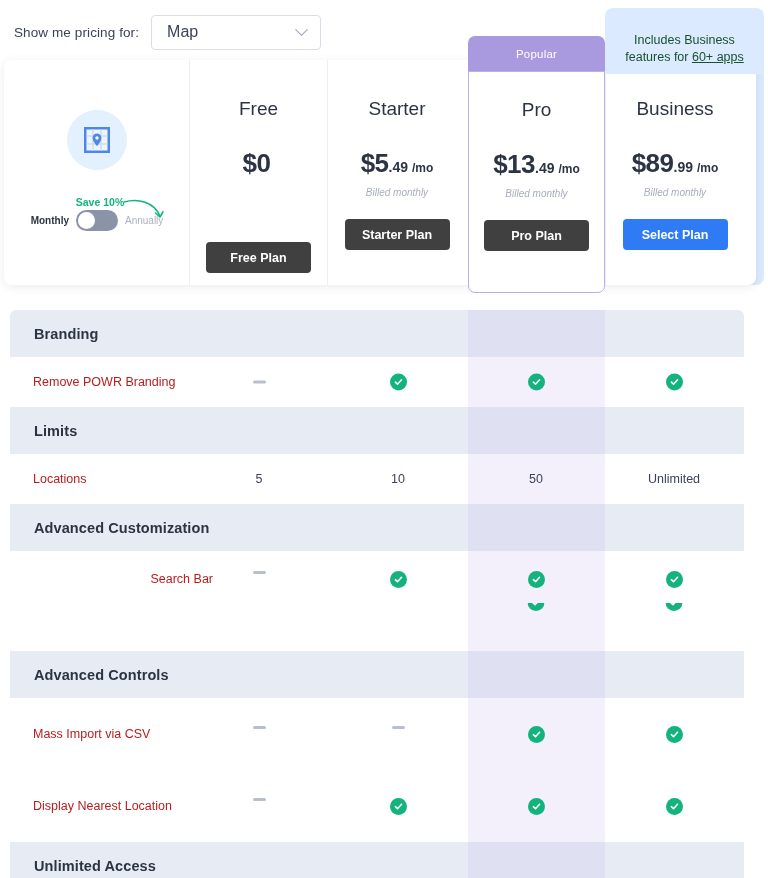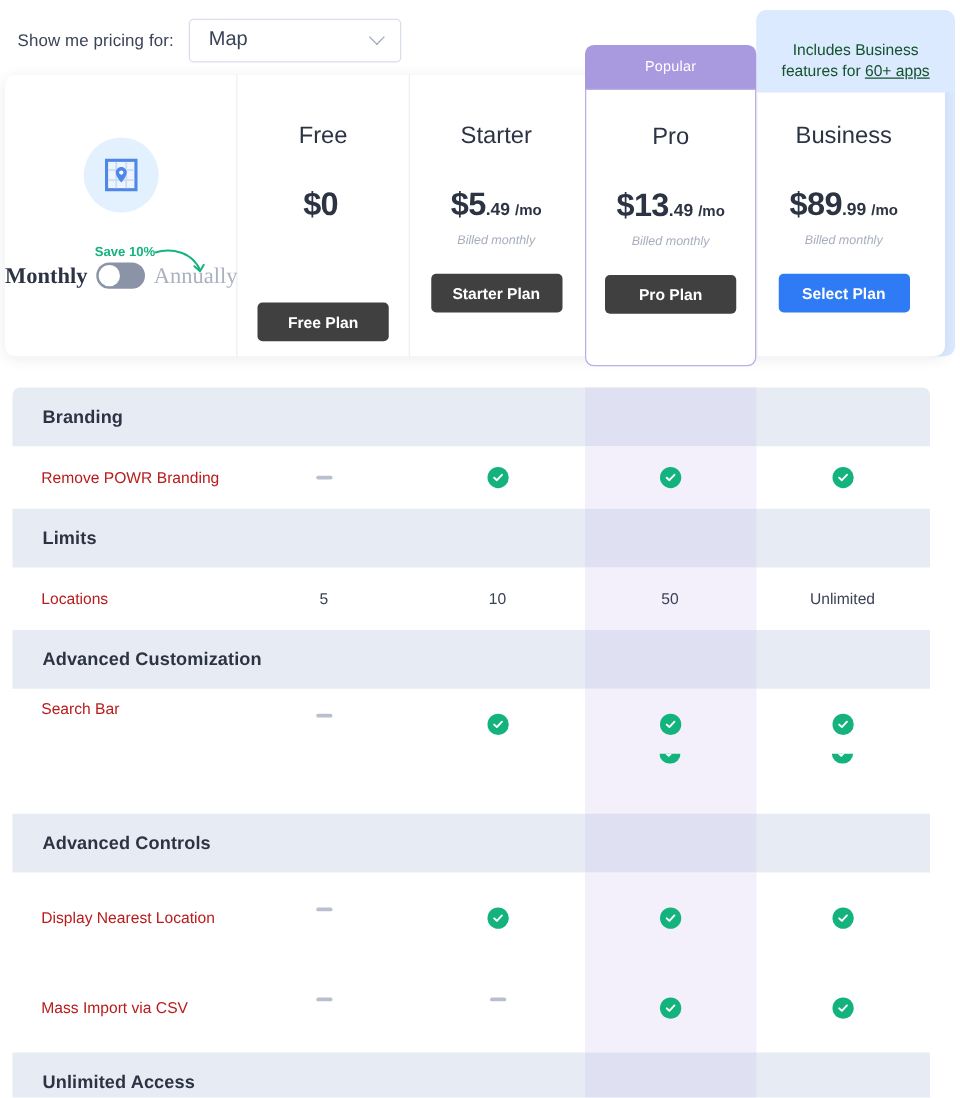--- a/index.html
+++ b/index.html
@@ -123,22 +123,21 @@
     border-radius: 50%;
     background: #e3f0fd;
     display: flex; align-items: center; justify-content: center;
   }
   .toggle-wrap {
     position: absolute;
     top: 150px; left: 0; width: 186px;
     display: flex; align-items: center; justify-content: center;
   }
   .toggle-label {
-    font-size: 18px;
-    font-family: Liberation Serif, serif;
+    font-size: 10px;
   }
   .toggle-label.active { color: #2c3444; font-weight: 600; }
   .toggle-label.inactive { color: #aab1bf; }
   .switch {
     width: 42px; height: 21px;
     border-radius: 11px;
     background: #8a94a6;
     margin: 0 7px;
     position: relative;
     cursor: pointer;
@@ -274,21 +273,21 @@
   }
   .frow .label {
     position: absolute;
     left: 33px; top: 50%;
     transform: translateY(-50%);
     font-size: 12.5px;
     color: #b91c1c;
     line-height: 16px;
     width: 180px;
   }
-  .frow.tall .label { top: 8px; transform: none; }
+  .frow.tall .label { top: 20px; transform: none; text-align: right; }
   .frow.tall2 .label { top: 28px; transform: none; }
 
   .cell {
     position: absolute;
     top: 50%;
     transform: translate(-50%, -50%);
     display: flex; align-items: center; justify-content: center;
     width: 60px;
   }
   .frow.tall .cell { top: 20px; transform: translate(-50%, 0); }
@@ -536,20 +535,44 @@
         </span>
       </span>
   </div>
 
   <div class="section-head">
     <span>Advanced Controls</span>
     <span class="band-over"></span>
   </div>
   <div class="frow tall2">
     <span class="band-over"></span>
+    <div class="label">Mass Import via CSV</div>
+    <div class="cell c0">
+        <span class="dash"></span>
+      </div>
+    <div class="cell c1">
+        <span class="dash"></span>
+      </div>
+    <div class="cell c2">
+        <span class="check">
+          <svg width="9" height="9" viewBox="0 0 10 10">
+            <path d="M1.5 5.2 L3.9 7.4 L8.4 2.6" stroke="#fff" stroke-width="1.7" fill="none" stroke-linecap="round" stroke-linejoin="round"></path>
+          </svg>
+        </span>
+      </div>
+    <div class="cell c3">
+        <span class="check">
+          <svg width="9" height="9" viewBox="0 0 10 10">
+            <path d="M1.5 5.2 L3.9 7.4 L8.4 2.6" stroke="#fff" stroke-width="1.7" fill="none" stroke-linecap="round" stroke-linejoin="round"></path>
+          </svg>
+        </span>
+      </div>
+  </div>
+  <div class="frow tall2">
+    <span class="band-over"></span>
     <div class="label">Display Nearest Location</div>
     <div class="cell c0">
         <span class="dash"></span>
       </div>
     <div class="cell c1">
         <span class="check">
           <svg width="9" height="9" viewBox="0 0 10 10">
             <path d="M1.5 5.2 L3.9 7.4 L8.4 2.6" stroke="#fff" stroke-width="1.7" fill="none" stroke-linecap="round" stroke-linejoin="round"></path>
           </svg>
         </span>
@@ -562,43 +585,19 @@
         </span>
       </div>
     <div class="cell c3">
         <span class="check">
           <svg width="9" height="9" viewBox="0 0 10 10">
             <path d="M1.5 5.2 L3.9 7.4 L8.4 2.6" stroke="#fff" stroke-width="1.7" fill="none" stroke-linecap="round" stroke-linejoin="round"></path>
           </svg>
         </span>
       </div>
   </div>
-  <div class="frow tall2">
-    <span class="band-over"></span>
-    <div class="label">Mass Import via CSV</div>
-    <div class="cell c0">
-        <span class="dash"></span>
-      </div>
-    <div class="cell c1">
-        <span class="dash"></span>
-      </div>
-    <div class="cell c2">
-        <span class="check">
-          <svg width="9" height="9" viewBox="0 0 10 10">
-            <path d="M1.5 5.2 L3.9 7.4 L8.4 2.6" stroke="#fff" stroke-width="1.7" fill="none" stroke-linecap="round" stroke-linejoin="round"></path>
-          </svg>
-        </span>
-      </div>
-    <div class="cell c3">
-        <span class="check">
-          <svg width="9" height="9" viewBox="0 0 10 10">
-            <path d="M1.5 5.2 L3.9 7.4 L8.4 2.6" stroke="#fff" stroke-width="1.7" fill="none" stroke-linecap="round" stroke-linejoin="round"></path>
-          </svg>
-        </span>
-      </div>
-  </div>
 
   <div class="section-head">
     <span>Unlimited Access</span>
     <span class="band-over"></span>
   </div>
 
 </div>
 
 </body></html>

